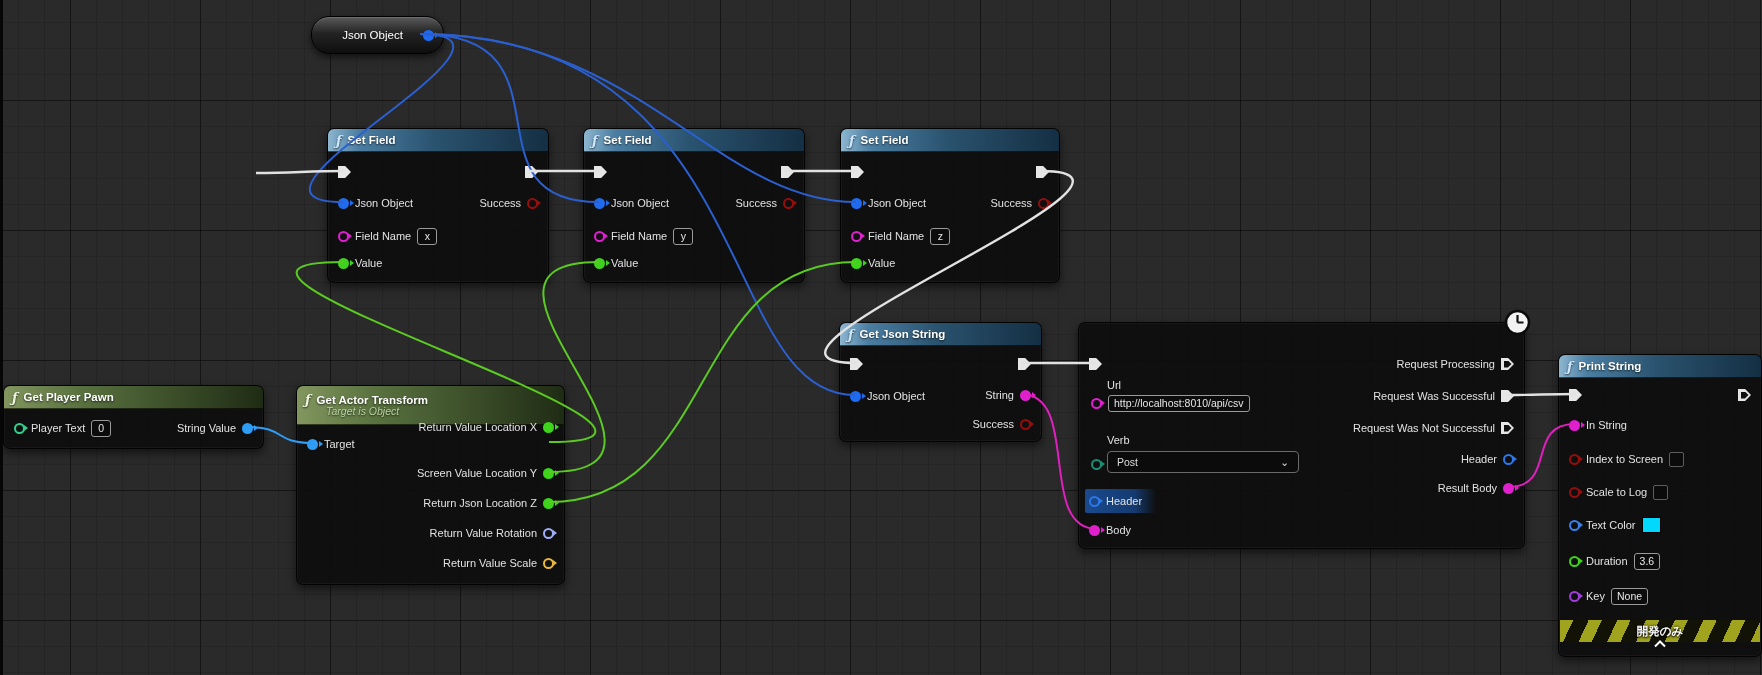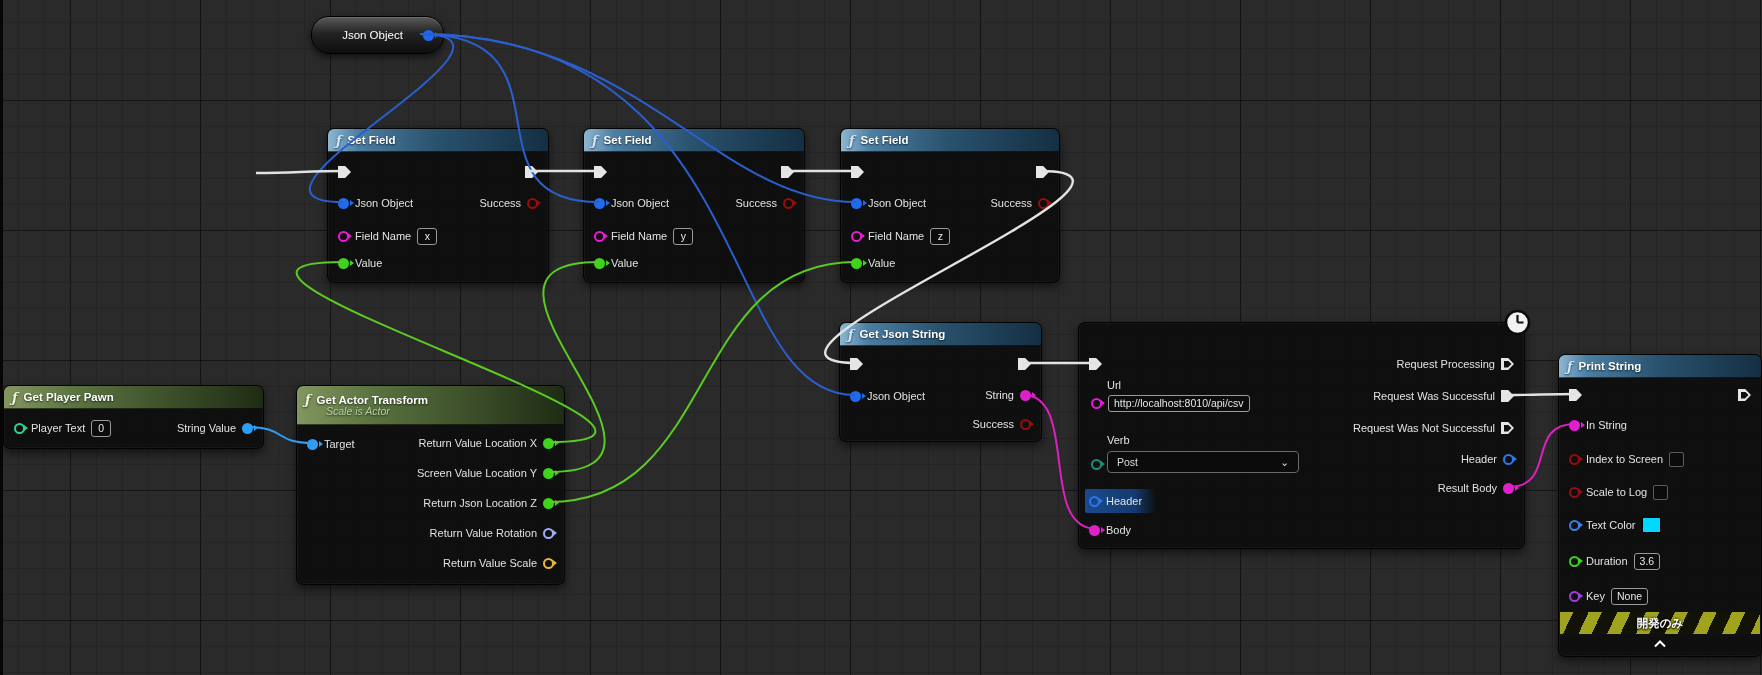--- a/index.html
+++ b/index.html
@@ -61,21 +61,21 @@
     border:1px solid #000;box-shadow:0 3px 7px rgba(0,0,0,.6), inset 0 1px 0 rgba(255,255,255,.12);
     display:flex;align-items:center;color:#fff;font-size:11.5px;z-index:10;
   }
   .pillnode .plab{flex:1;text-align:center;padding-left:10px;}
   .pillnode .pin{margin-right:9px;}
   .selrow{background:linear-gradient(to right,#1a4a8d 0%,#143a70 70%,rgba(20,58,112,0) 100%);
     padding:2px 14px 2px 4px;border-radius:2px;left:6px;}
   .devbanner{position:absolute;left:1px;right:1px;height:22px;
     background:repeating-linear-gradient(115deg,#a0a31d 0 12px,#121207 12px 26px);
     display:flex;align-items:center;justify-content:center;font-weight:bold;font-size:11.5px;
-    color:#fff;text-shadow:0 1px 2px #000,0 0 3px #000;}
+    color:#fff;text-shadow:0 1px 2px #000,0 0 3px #000;margin-top:8px;}
   .chevron{position:absolute;left:50%;transform:translateX(-50%);cursor:pointer;}
   .clockicon{position:absolute;width:27px;height:27px;z-index:45;}
   .wires{position:absolute;left:0;top:0;z-index:30;pointer-events:none;}
   .urllabel,.verblabel{position:absolute;font-size:11px;color:#e2e2e2;}
 </style>
 </head>
 <body>
 
 <div class="canvas">
 
@@ -323,27 +323,27 @@
       <span class="plabel">String Value</span>
     </div>
   </div>
 
   <div class="node" style="left:296px;top:385px;width:267px;height:198px;">
     <div class="nhead hdr-green tall">
       <span class="hrow">
         <span class="ficon grn">ƒ</span>
         <span>Get Actor Transform</span>
       </span>
-      <span class="subtitle">Scale is Actor</span>
+      <span class="subtitle">Target is Object</span>
     </div>
     <div class="row" style="top:48px">
       <span class="pin" style="--c:#2e9df5"></span>
       <span class="plabel">Target</span>
     </div>
-    <div class="row out" style="top:47px">
+    <div class="row out" style="top:31px">
       <span class="pin" style="--c:#3ed31c"></span>
       <span class="plabel">Return Value Location X</span>
     </div>
     <div class="row out" style="top:77px">
       <span class="pin" style="--c:#3ed31c"></span>
       <span class="plabel">Screen Value Location Y</span>
     </div>
     <div class="row out" style="top:107px">
       <span class="pin" style="--c:#3ed31c"></span>
       <span class="plabel">Return Json Location Z</span>

